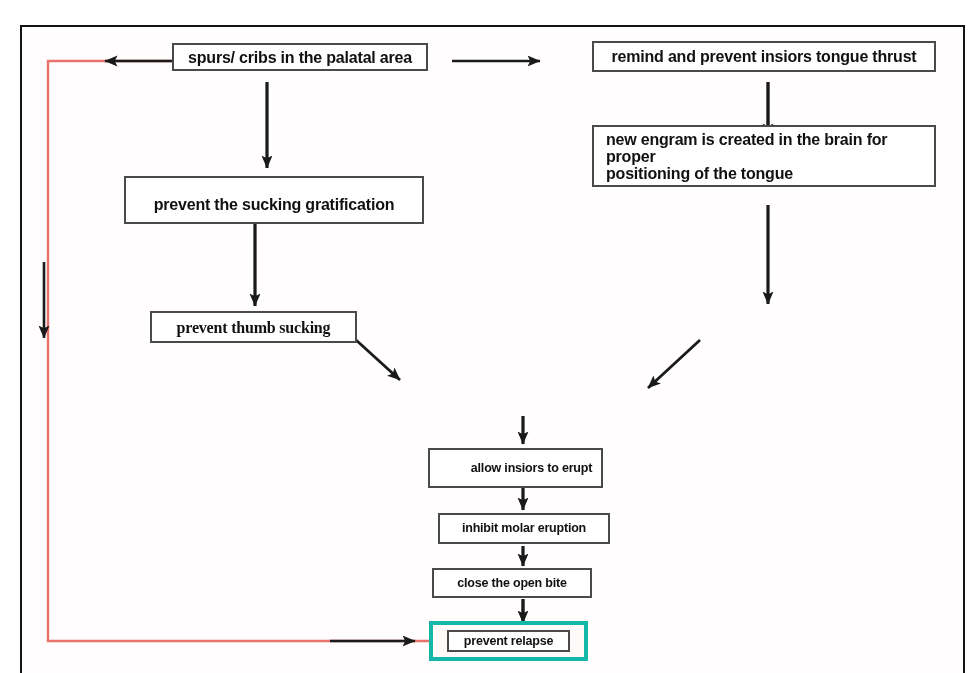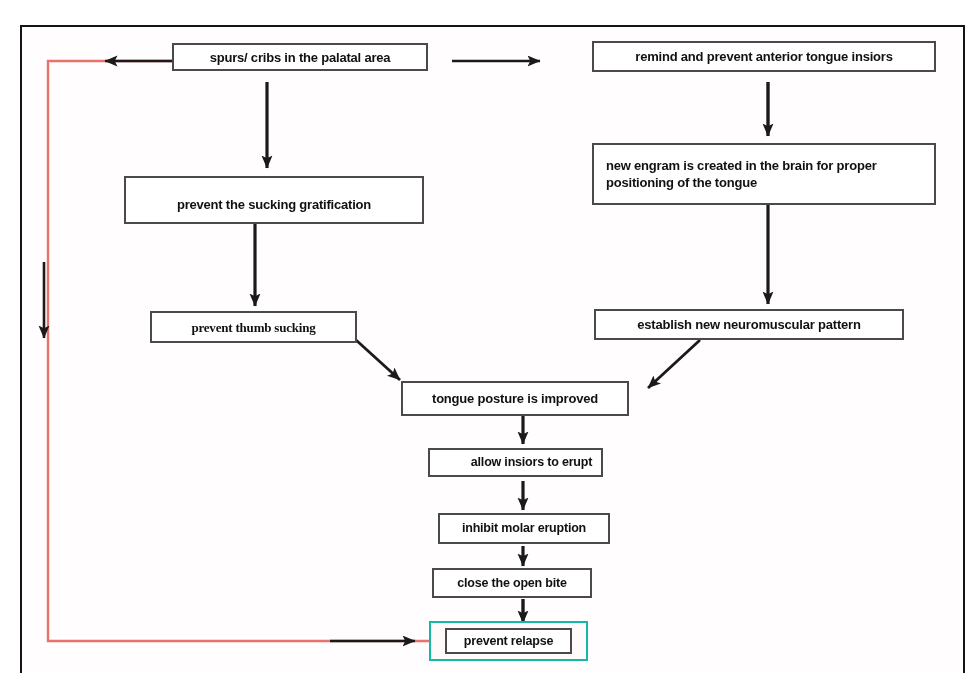--- a/index.html
+++ b/index.html
@@ -36,37 +36,37 @@
     width: 979px;
     height: 673px;
   }
   .node {
     position: absolute;
     box-sizing: border-box;
     background: #ffffff;
     border: 2px solid #4a4a4a;
     color: #111111;
     font-weight: bold;
-    font-size: 13px;
+    font-size: 16px;
     line-height: 17px;
     letter-spacing: -0.2px;
     display: flex;
     align-items: center;
     justify-content: flex-start;
     padding: 2px 8px;
     white-space: pre-line;
   }
   .node.center-text { justify-content: center; text-align: center; }
   .node.small { font-size: 12.5px; }
 
   
   .node-highlight-wrap {
     position: absolute;
     box-sizing: border-box;
-    border: 2px solid #14b8a6;
+    border: 4px solid #14b8a6;
     background: #fffafa;
     padding: 5px 14px;
   }
   .node-highlight-wrap .node {
     position: static;
     width: 100%;
     height: 100%;
   }
 </style>
 </head>
@@ -145,45 +145,39 @@
     <g>
       <line x1="523" y1="599" x2="523" y2="623" stroke="#1a1a1a" stroke-width="3.4" marker-end="url(#ah-black-big)"></line>
     </g>
   </svg>
 
   <div class="node center-text" style="left:172px; top:43px; width:256px; height:28px;">
     <span style="width:100%;">spurs/ cribs in the palatal area</span>
   </div>
 
   <div class="node center-text" style="left:592px; top:41px; width:344px; height:31px;">
-    <span style="width:100%;">remind and prevent anterior tongue insiors</span>
+    <span style="width:100%;">remind and prevent insiors tongue thrust</span>
   </div>
 
-  <div class="node" style="left:592px; top:143px; width:344px; height:62px; padding-left:12px;">
+  <div class="node" style="left:592px; top:125px; width:344px; height:62px; padding-left:12px;">
     <span>new engram is created in the brain for proper
 positioning of the tongue</span>
   </div>
 
   <div class="node center-text" style="left:124px; top:176px; width:300px; height:48px;">
     <span style="width:100%;margin-top:8px;">prevent  the sucking gratification</span>
   </div>
 
   <div class="node center-text" style="left:150px; top:311px; width:207px; height:32px;">
     <span style="width:100%;font-family:Liberation Serif, serif;">prevent  thumb sucking</span>
   </div>
 
-  <div class="node center-text" style="left:594px; top:309px; width:310px; height:31px;">
-    <span style="width:100%;">establish new neuromuscular pattern</span>
-  </div>
 
-  <div class="node center-text" style="left:401px; top:381px; width:228px; height:35px;">
-    <span style="width:100%;">tongue posture is improved</span>
-  </div>
 
-  <div class="node center-text small" style="left:428px; top:448px; width:175px; height:29px;padding-left:40px;">
+  <div class="node center-text small" style="left:428px; top:448px; width:175px; height:40px;padding-left:40px;">
     <span style="width:100%;">allow insiors to erupt</span>
   </div>
 
   <div class="node center-text small" style="left:430px; top:513px; width:172px; height:31px;margin-left:8px;">
     <span style="width:100%;">inhibit molar eruption</span>
   </div>
 
   <div class="node center-text small" style="left:432px; top:568px; width:160px; height:30px;align-items:center;">
     <span style="width:100%;">close the open bite</span>
   </div>

